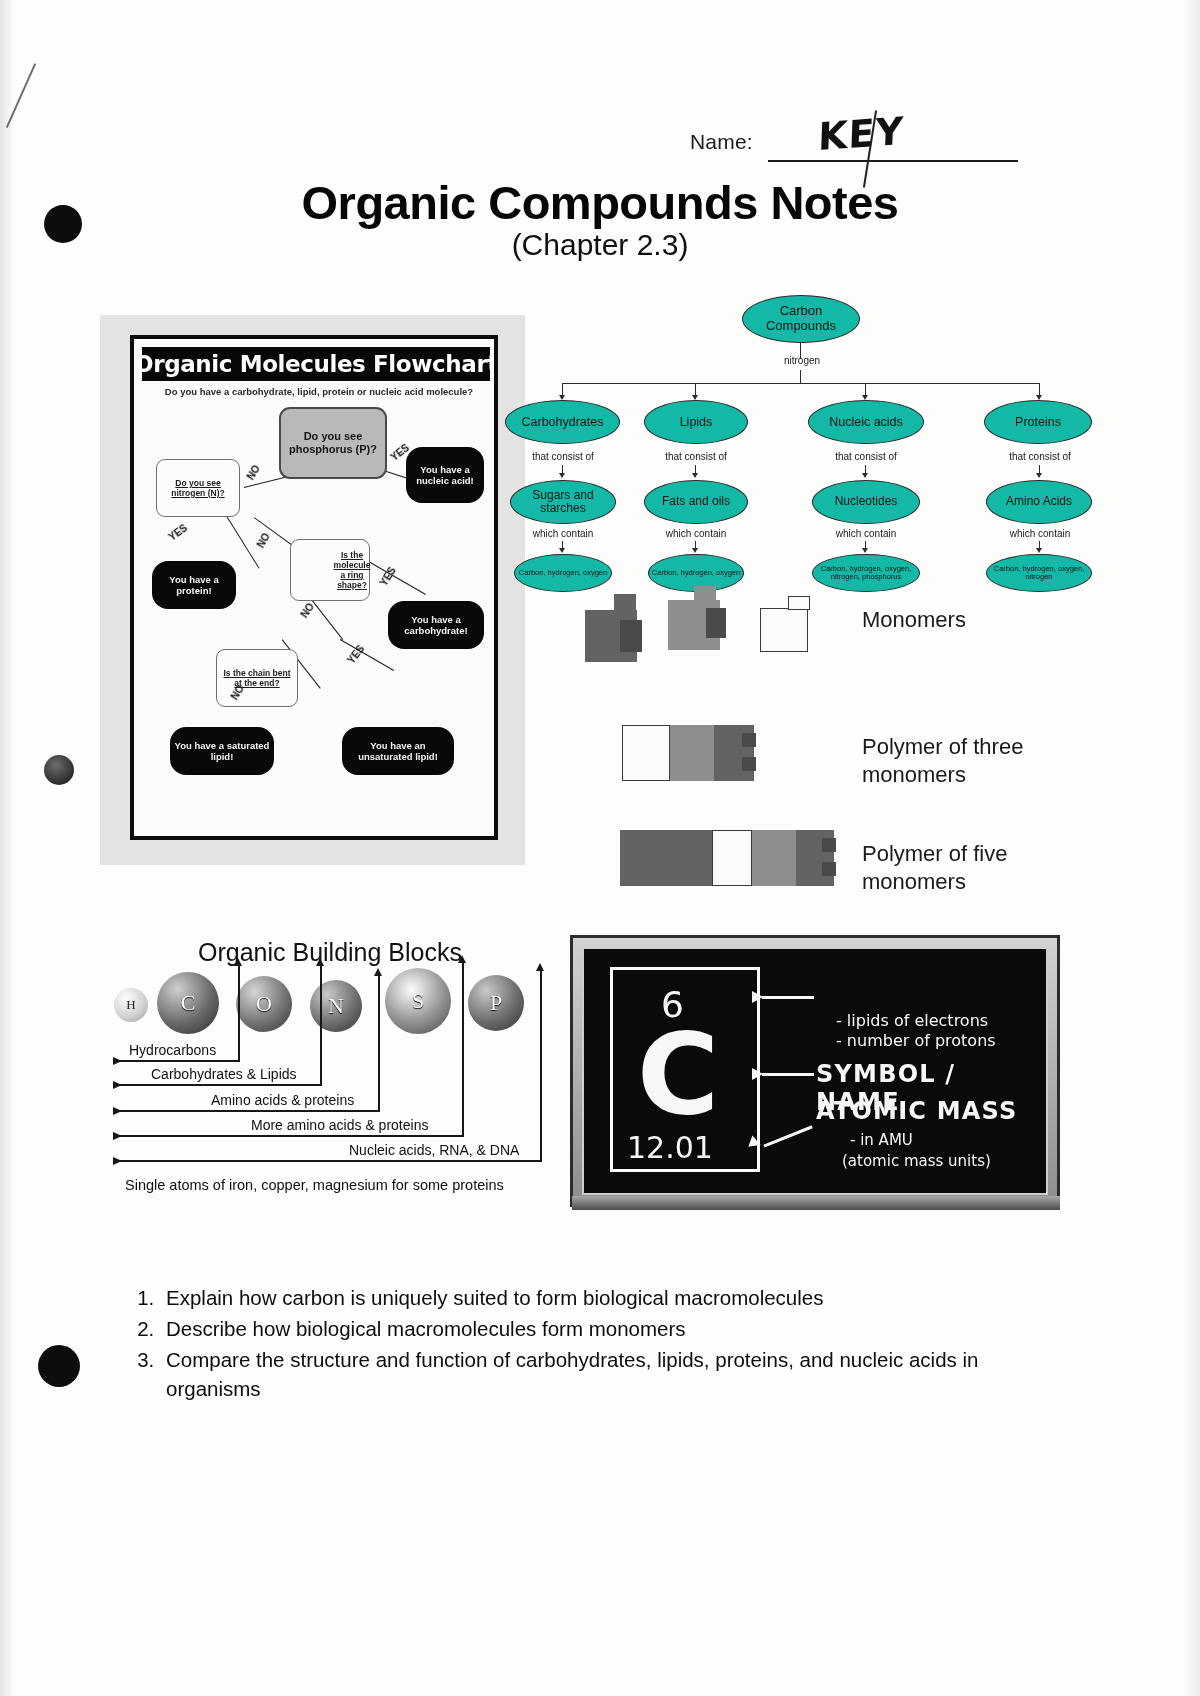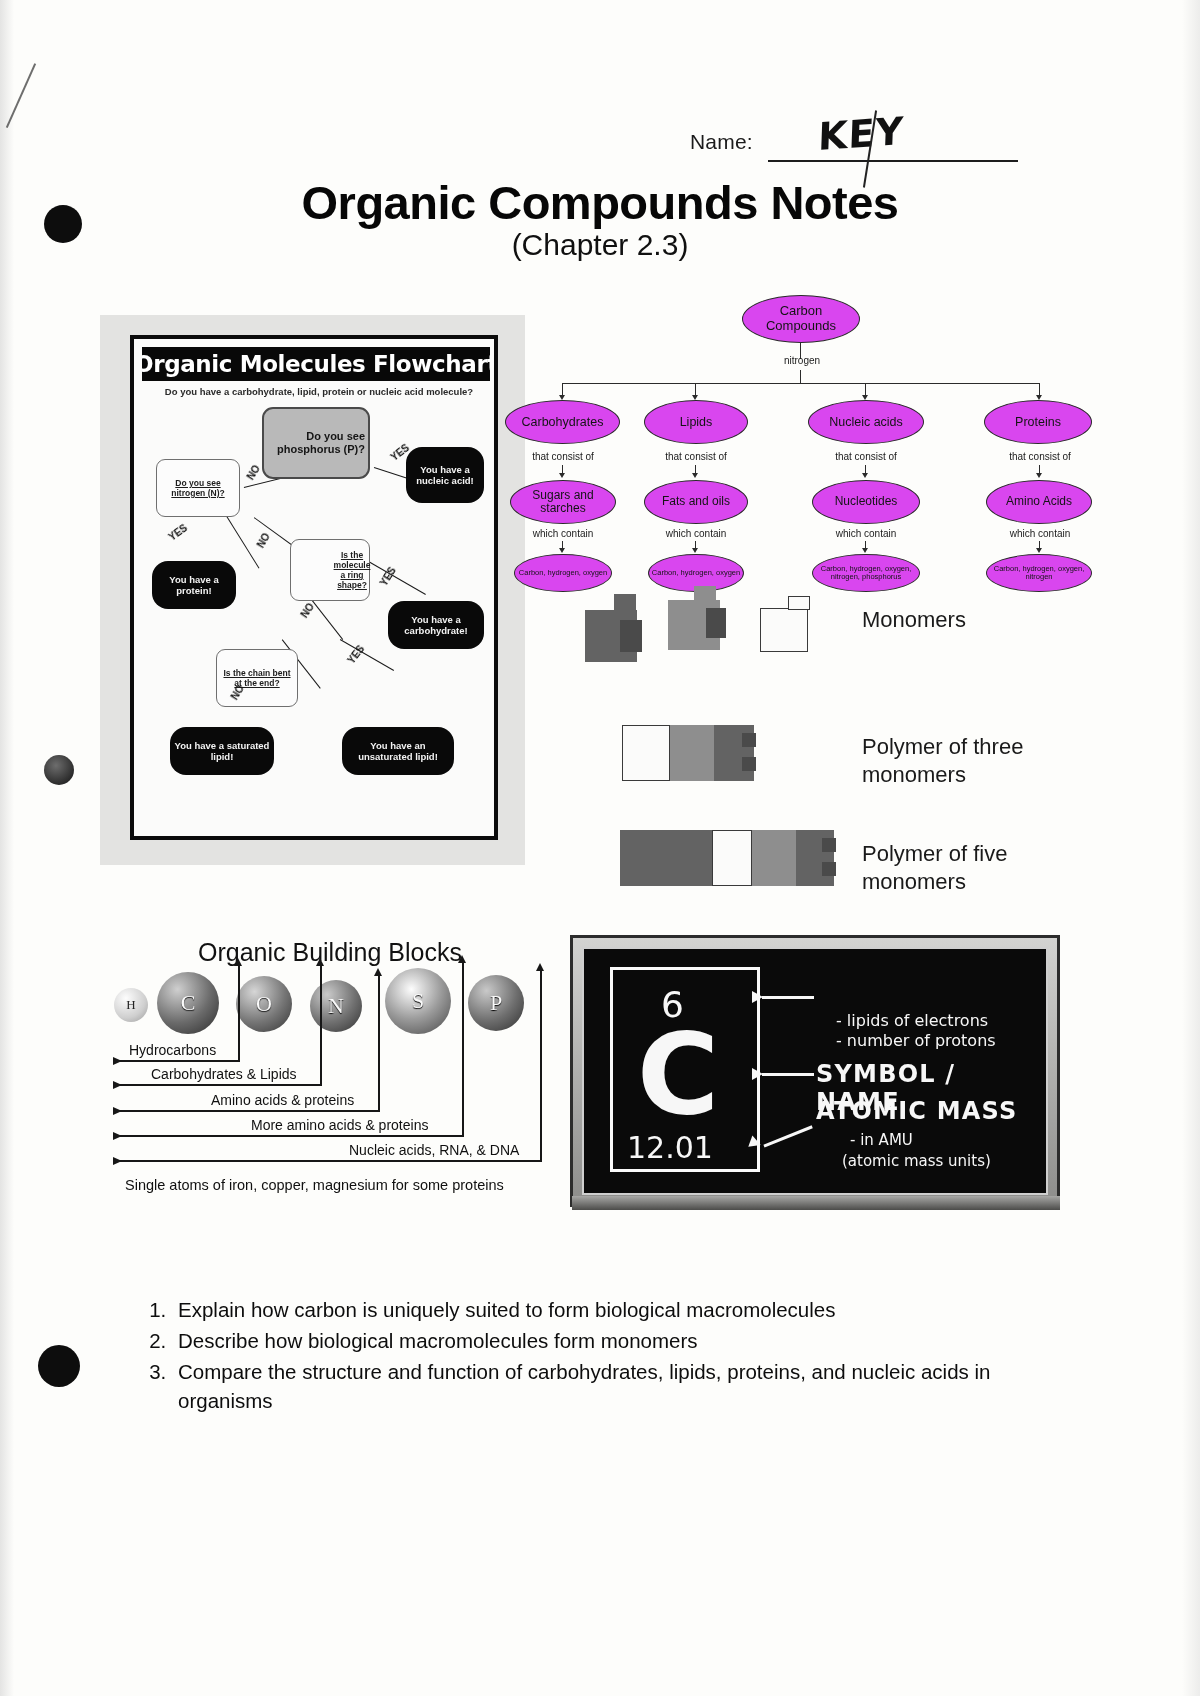--- a/index.html
+++ b/index.html
@@ -108,21 +108,21 @@
   .fc-lbl{
     position:absolute;font-size:10px;font-weight:700;color:#141414;
     filter:blur(.3px);
   }
 
   
   .tree{position:absolute;left:520px;top:295px;width:580px;height:265px;}
   .oval{
     position:absolute;box-sizing:border-box;
     border:1.4px solid #2b2b2b;border-radius:50%;
-    background:#d946ef;color:#141414;
+    background:#14b8a6;color:#141414;
     display:flex;align-items:center;justify-content:center;text-align:center;
     line-height:1.12;filter:blur(.25px);
   }
   .oval.lvl1{font-size:13px;}
   .oval.lvl2{font-size:12.5px;}
   .oval.lvl3{font-size:12px;}
   .oval.lvl4{font-size:7.5px;}
   .tree-lbl{
     position:absolute;font-size:10px;color:#1a1a1a;text-align:center;
     filter:blur(.25px);white-space:nowrap;
@@ -215,21 +215,21 @@
   }
 
   
   .ks-title{
     position:absolute;left:0;top:1248px;width:1200px;text-align:center;
     font-size:27px;font-weight:700;color:#090909;
     text-decoration:underline;text-underline-offset:4px;
   }
   .ks-list{
     position:absolute;left:118px;top:1283px;width:900px;
-    margin:12px;padding:0 0 0 42px;
+    margin:0;padding:0 0 0 42px;
     font-size:20.5px;color:#0d0d0d;line-height:1.42;
   }
   .ks-list li{margin:0 0 2px 0;padding-left:6px;}
 </style>
 </head>
 <body>
 
 <div id="page">
 
   <div class="corner-fold"></div>
@@ -254,21 +254,21 @@
 
       <div class="fc-edge" style="left:110px;top:148px;width:52px;transform:rotate(-14deg);"></div>
       <div class="fc-edge" style="left:240px;top:128px;width:72px;transform:rotate(18deg);"></div>
       <div class="fc-edge" style="left:120px;top:178px;width:68px;transform:rotate(36deg);"></div>
       <div class="fc-edge" style="left:92px;top:176px;width:62px;transform:rotate(58deg);"></div>
       <div class="fc-edge" style="left:224px;top:216px;width:78px;transform:rotate(30deg);"></div>
       <div class="fc-edge" style="left:168px;top:248px;width:66px;transform:rotate(52deg);"></div>
       <div class="fc-edge" style="left:148px;top:300px;width:62px;transform:rotate(52deg);"></div>
       <div class="fc-edge" style="left:206px;top:300px;width:62px;transform:rotate(30deg);"></div>
 
-      <div class="fc-node grey" style="left:128px;top:68px;width:108px;height:72px;text-align:right;">
+      <div class="fc-node grey" style="left:145px;top:68px;width:108px;height:72px;">
         <span>Do you see phosphorus (P)?</span>
       </div>
       <div class="fc-node light" style="left:22px;top:120px;width:84px;height:58px;">
         <span>Do you see nitrogen (N)?</span>
       </div>
       <div class="fc-node dark" style="left:272px;top:108px;width:78px;height:56px;">
         <span>You have a nucleic acid!</span>
       </div>
       <div class="fc-node dark" style="left:18px;top:222px;width:84px;height:48px;">
         <span>You have a protein!</span>

